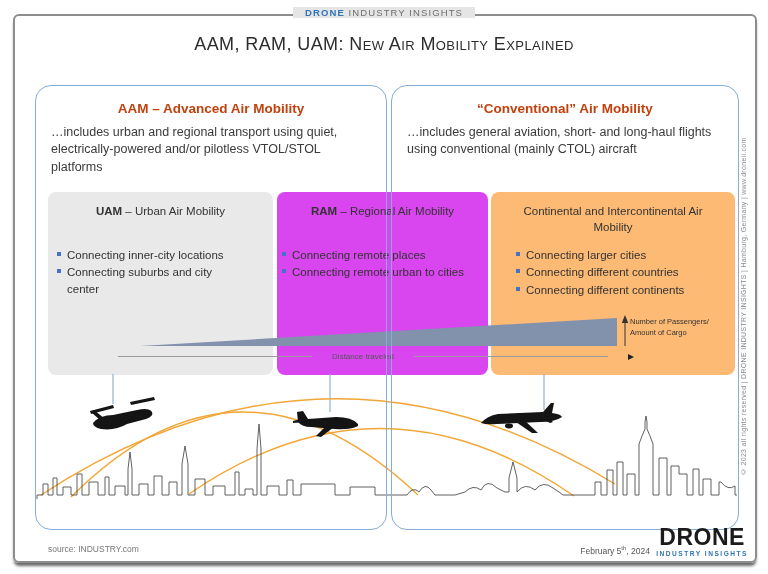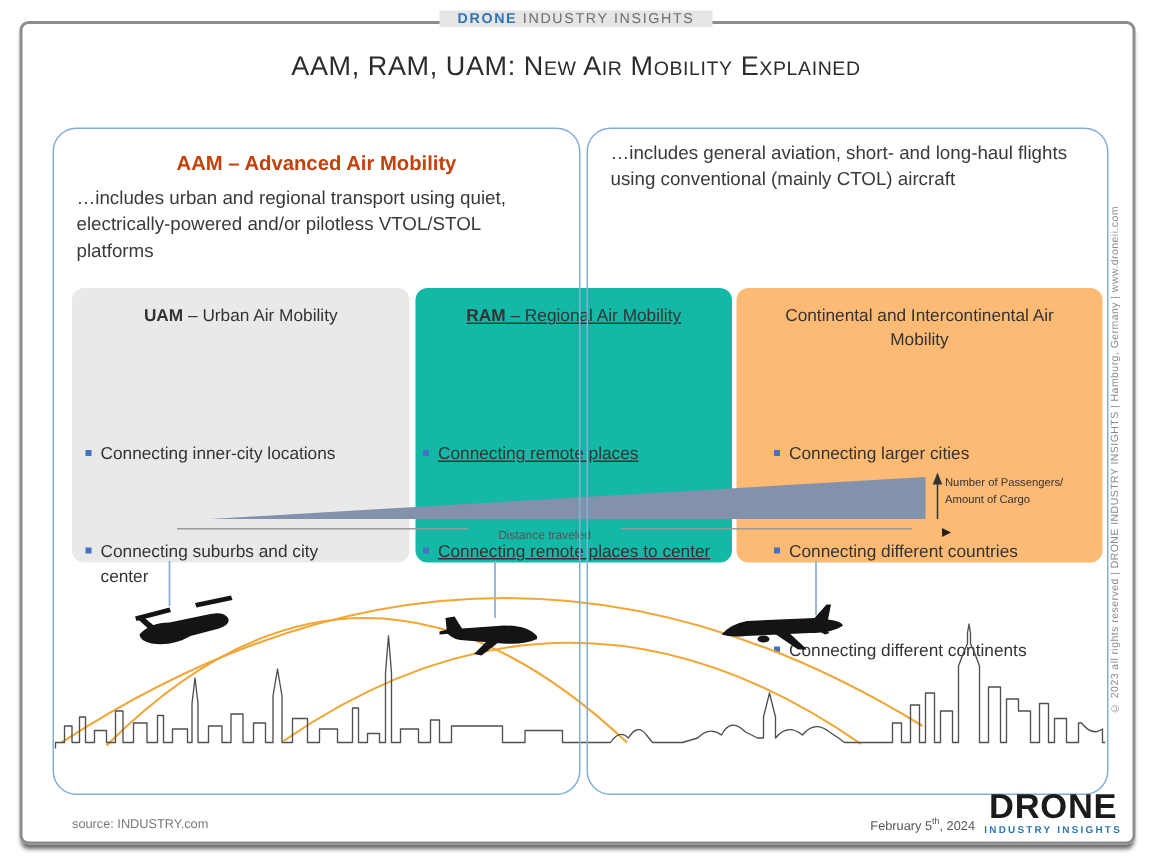--- a/index.html
+++ b/index.html
@@ -18,37 +18,37 @@
          font-size:9.5px;letter-spacing:1.1px;white-space:nowrap;z-index:6;color:#6f6f6f;}
   .brand .b1{color:#2e75b6;font-weight:bold;}
 
   
   .title{top:34px;left:0;width:768px;text-align:center;font-variant:small-caps;
          font-size:18px;letter-spacing:.4px;color:#2c2c2c;z-index:6;}
 
   
   .catbox{top:192px;height:183px;border-radius:8px;z-index:1;}
   .box-uam{left:48px;width:225px;background:#e9e9ea;}
-  .box-ram{left:277px;width:211px;background:#14b8a6;text-decoration:underline;}
+  .box-ram{left:277px;width:211px;background:#d946ef;}
   .box-cont{left:491px;width:244px;background:#fdba74;}
   .cat-title{padding-top:12px;min-height:34px;text-align:center;font-size:11.5px;color:#333;line-height:1.35;}
   .cat-title b{font-weight:bold;}
   .bullets{margin-top:9px;display:flex;flex-direction:column;gap:1px;}
-  .brow{display:flex;gap:6px;font-size:11.5px;line-height:1.42;color:#333;margin-top:48px;}
+  .brow{display:flex;gap:6px;font-size:11.5px;line-height:1.42;color:#333;}
   .sq{flex:none;width:4px;height:4px;background:#4472c4;margin-top:5px;}
   .box-uam .bullets{margin-left:9px;margin-right:38px;}
   .box-ram .bullets{margin-left:5px;}
   .box-ram .brow{white-space:nowrap;}
   .box-cont .bullets{margin-left:25px;}
   .box-cont .brow{white-space:nowrap;}
 
   
   .wedge-svg{left:115px;top:312px;width:520px;height:42px;z-index:2;}
   .ylabel{left:630px;top:317px;font-size:7.5px;line-height:1.4;color:#333;z-index:2;}
-  .drow{left:118px;top:352px;width:516px;display:flex;gap:20px;z-index:2;}
+  .drow{left:118px;top:352px;width:516px;display:flex;align-items:center;gap:20px;z-index:2;}
   .dline{flex:1;height:1px;background:#9a9a9a;}
   .dlabel{font-size:8px;color:#555;white-space:nowrap;}
   .darrow{width:0;height:0;border-left:6px solid #222;border-top:3.5px solid transparent;border-bottom:3.5px solid transparent;}
 
   
   .scene{left:35px;top:374px;width:702px;height:152px;z-index:3;}
 
   
   .panel{top:85px;height:443px;border:1.5px solid #84add8;border-radius:16px;
          background:transparent;z-index:4;pointer-events:none;}
@@ -95,21 +95,21 @@
 
 <div class="abs catbox box-ram">
   <div class="cat-title"><b>RAM</b><span> – Regional Air Mobility</span></div>
   <div class="bullets">
     <div class="brow">
         <span class="sq"></span>
         <span>Connecting remote places</span>
       </div>
     <div class="brow">
         <span class="sq"></span>
-        <span>Connecting remote places to center</span>
+        <span>Connecting remote urban to cities</span>
       </div>
   </div>
 </div>
 
 <div class="abs catbox box-cont">
   <div class="cat-title" style="padding-left:28px;padding-right:28px;">Continental and Intercontinental Air Mobility</div>
   <div class="bullets">
     <div class="brow">
         <span class="sq"></span>
         <span>Connecting larger cities</span>
@@ -187,20 +187,21 @@
     <path d="M506,44 L515,49 L518,48 L511,42 Z"></path>
     <ellipse cx="474" cy="52" rx="4" ry="2.4"></ellipse>
   </g>
 </svg>
 
 <div class="abs panel panel-left">
   <div class="p-head">AAM – Advanced Air Mobility</div>
   <div class="p-desc">…includes urban and regional transport using quiet, electrically-powered and/or pilotless VTOL/STOL platforms</div>
 </div>
 <div class="abs panel panel-right">
+  <div class="p-head">“Conventional” Air Mobility</div>
   <div class="p-desc">…includes general aviation, short- and long-haul flights using conventional (mainly CTOL) aircraft</div>
 </div>
 
 <div class="abs src">source: INDUSTRY.com</div>
 <div class="abs date"><span>February 5</span><sup>th</sup><span>, 2024</span></div>
 <div class="abs logo">
   <div class="logo-top">DRONE</div>
   <div class="logo-bot">INDUSTRY INSIGHTS</div>
 </div>
 

